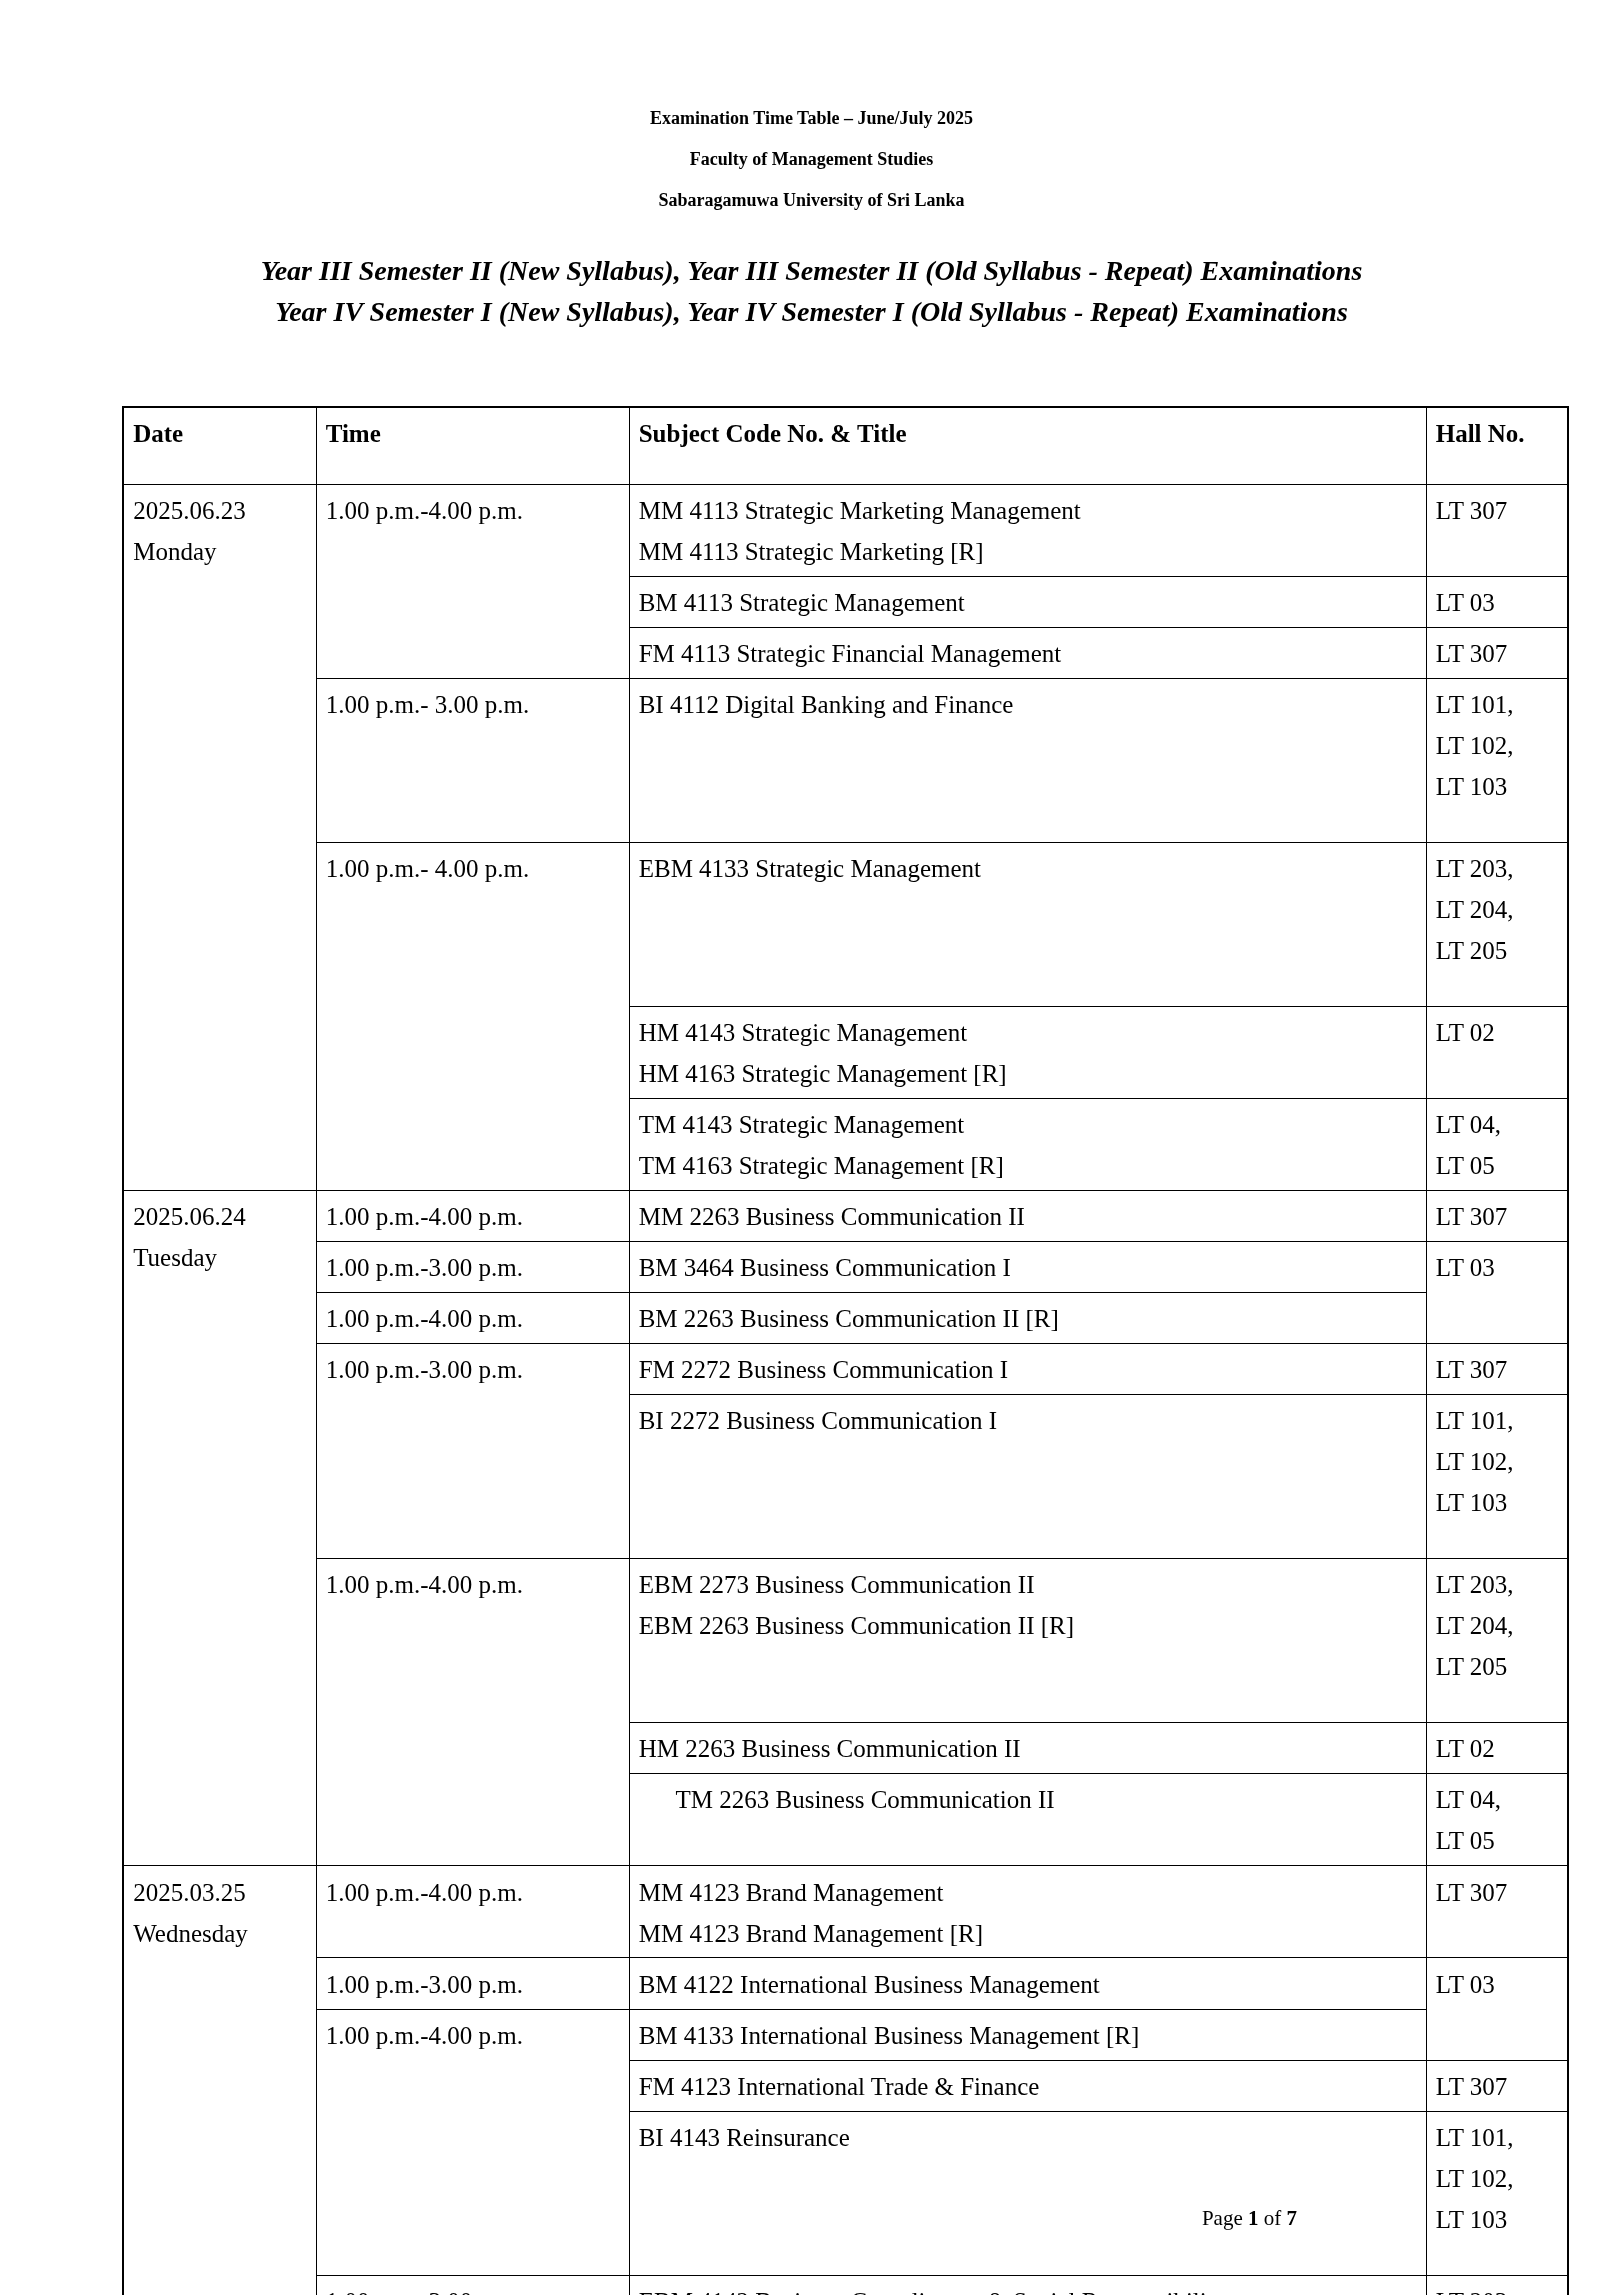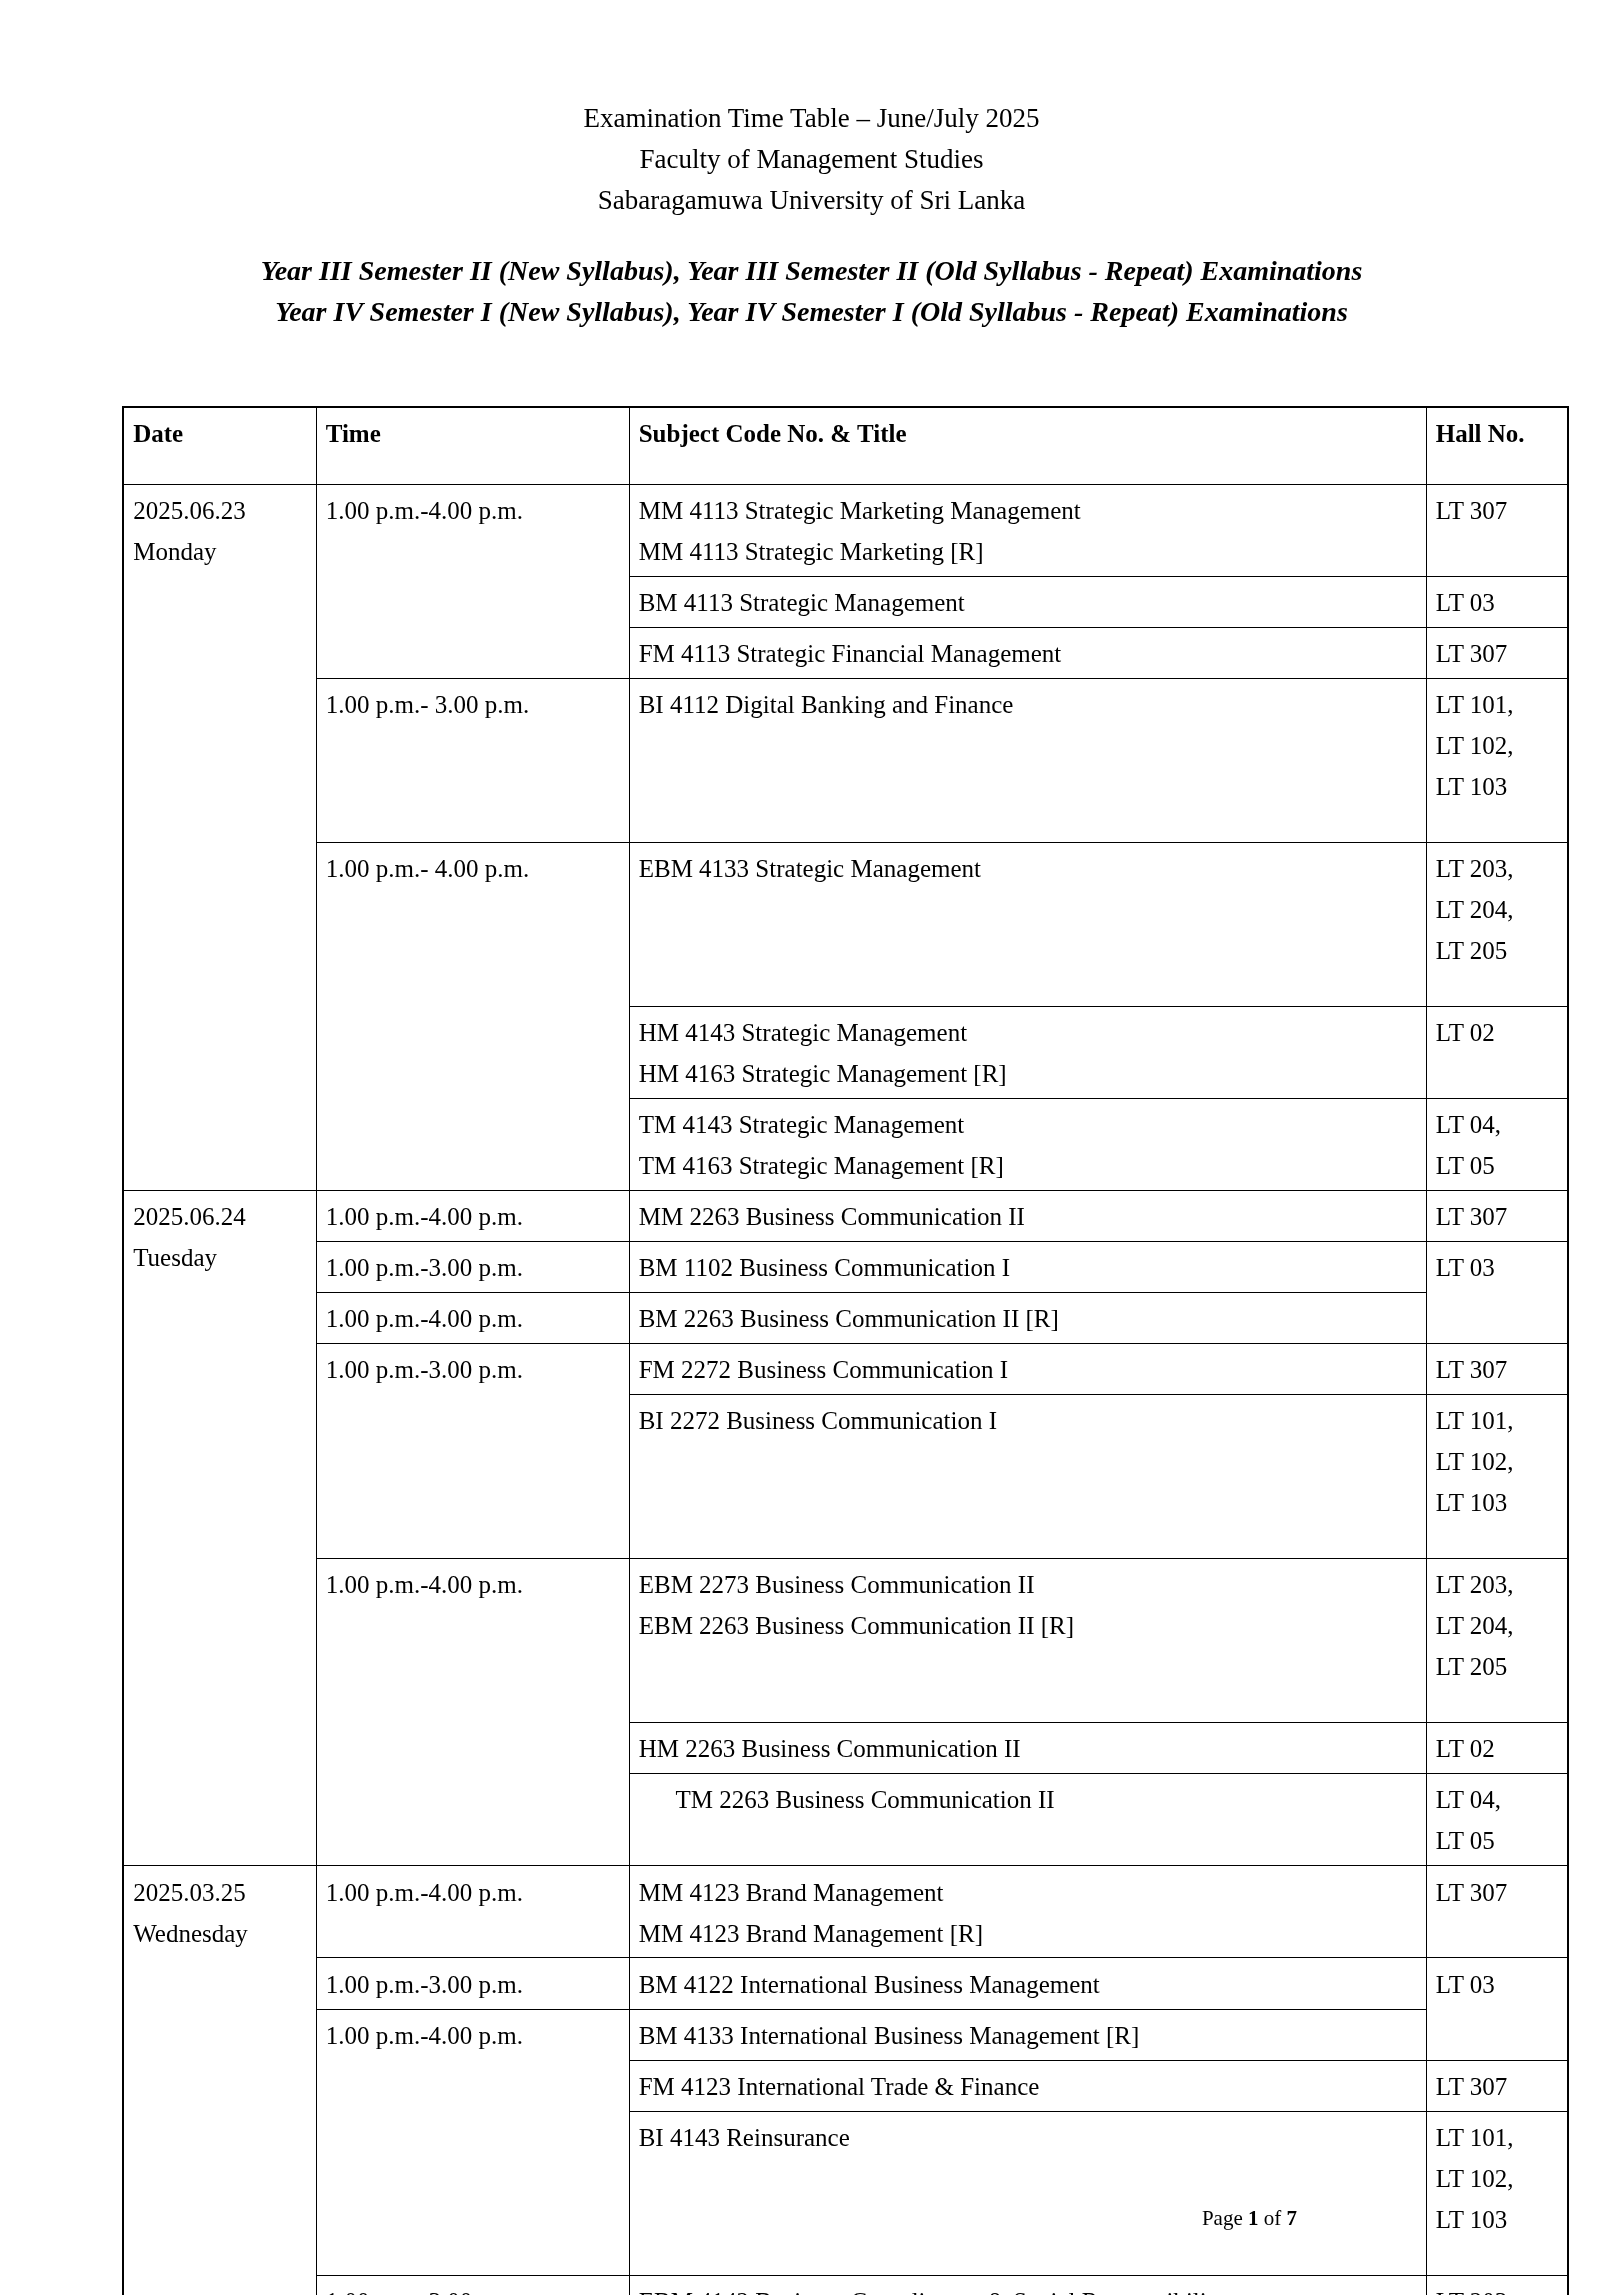--- a/index.html
+++ b/index.html
@@ -26,22 +26,22 @@
 
   
   .title-block {
     position: absolute;
     left: 0;
     top: 98px;
     width: 1623px;
     text-align: center;
   }
   .title-line {
-    font-size: 27px;
-    font-weight: normal;
+    font-size: 18px;
+    font-weight: bold;
     line-height: 41px;
     letter-spacing: 0px;
   }
 
   .subtitle-block {
     position: absolute;
     left: 0;
     top: 250px;
     width: 1623px;
     text-align: center;
@@ -226,21 +226,21 @@
             </td>
             <td>
               <span class="hall-line">LT 307</span>
             </td>
           </tr>
           <tr>
             <td>
               <span class="cell-line">1.00 p.m.-3.00 p.m.</span>
             </td>
             <td style="height: 41px;">
-              <span class="cell-line">BM 1102 Business Communication I</span>
+              <span class="cell-line">BM 3464 Business Communication I</span>
             </td>
             <td rowspan="2">
               <span class="hall-line">LT 03</span>
             </td>
           </tr>
           <tr>
             <td>
               <span class="cell-line">1.00 p.m.-4.00 p.m.</span>
             </td>
             <td style="height: 41px;">

